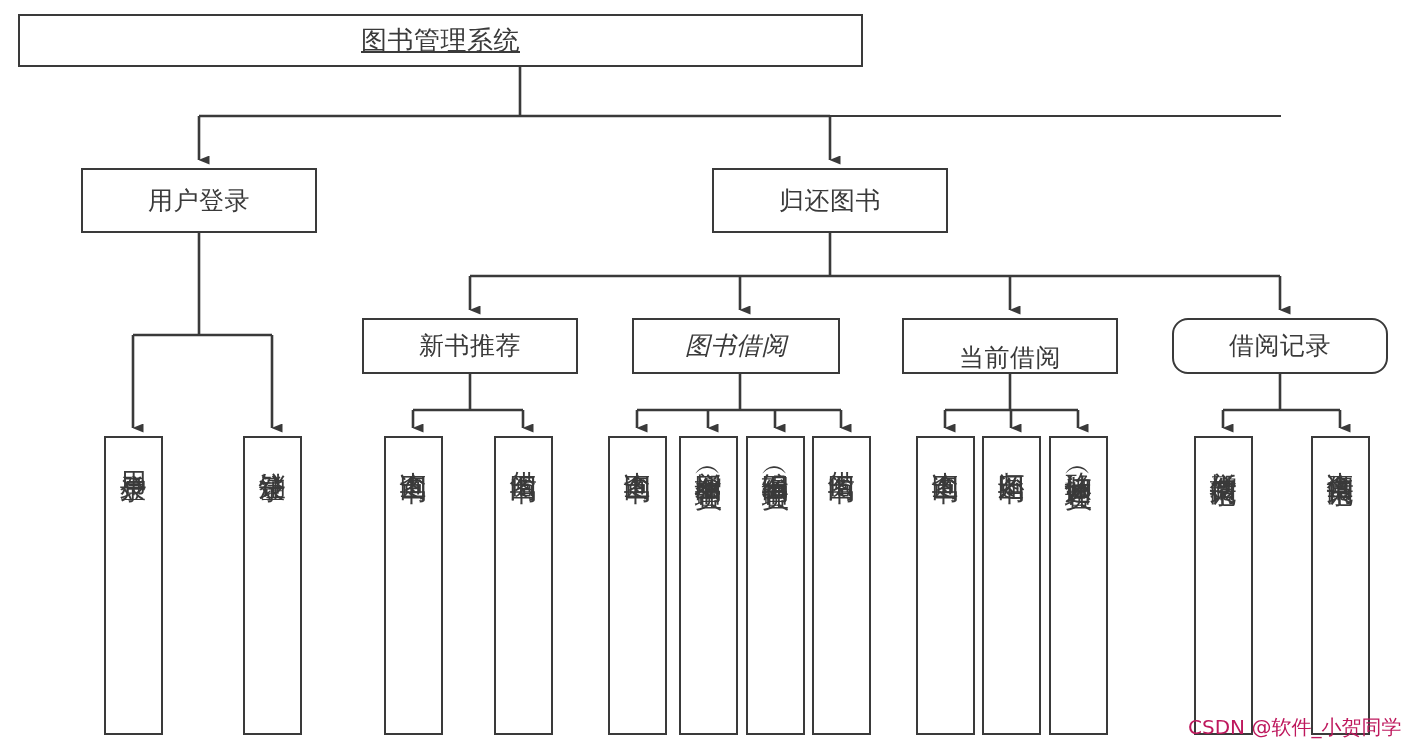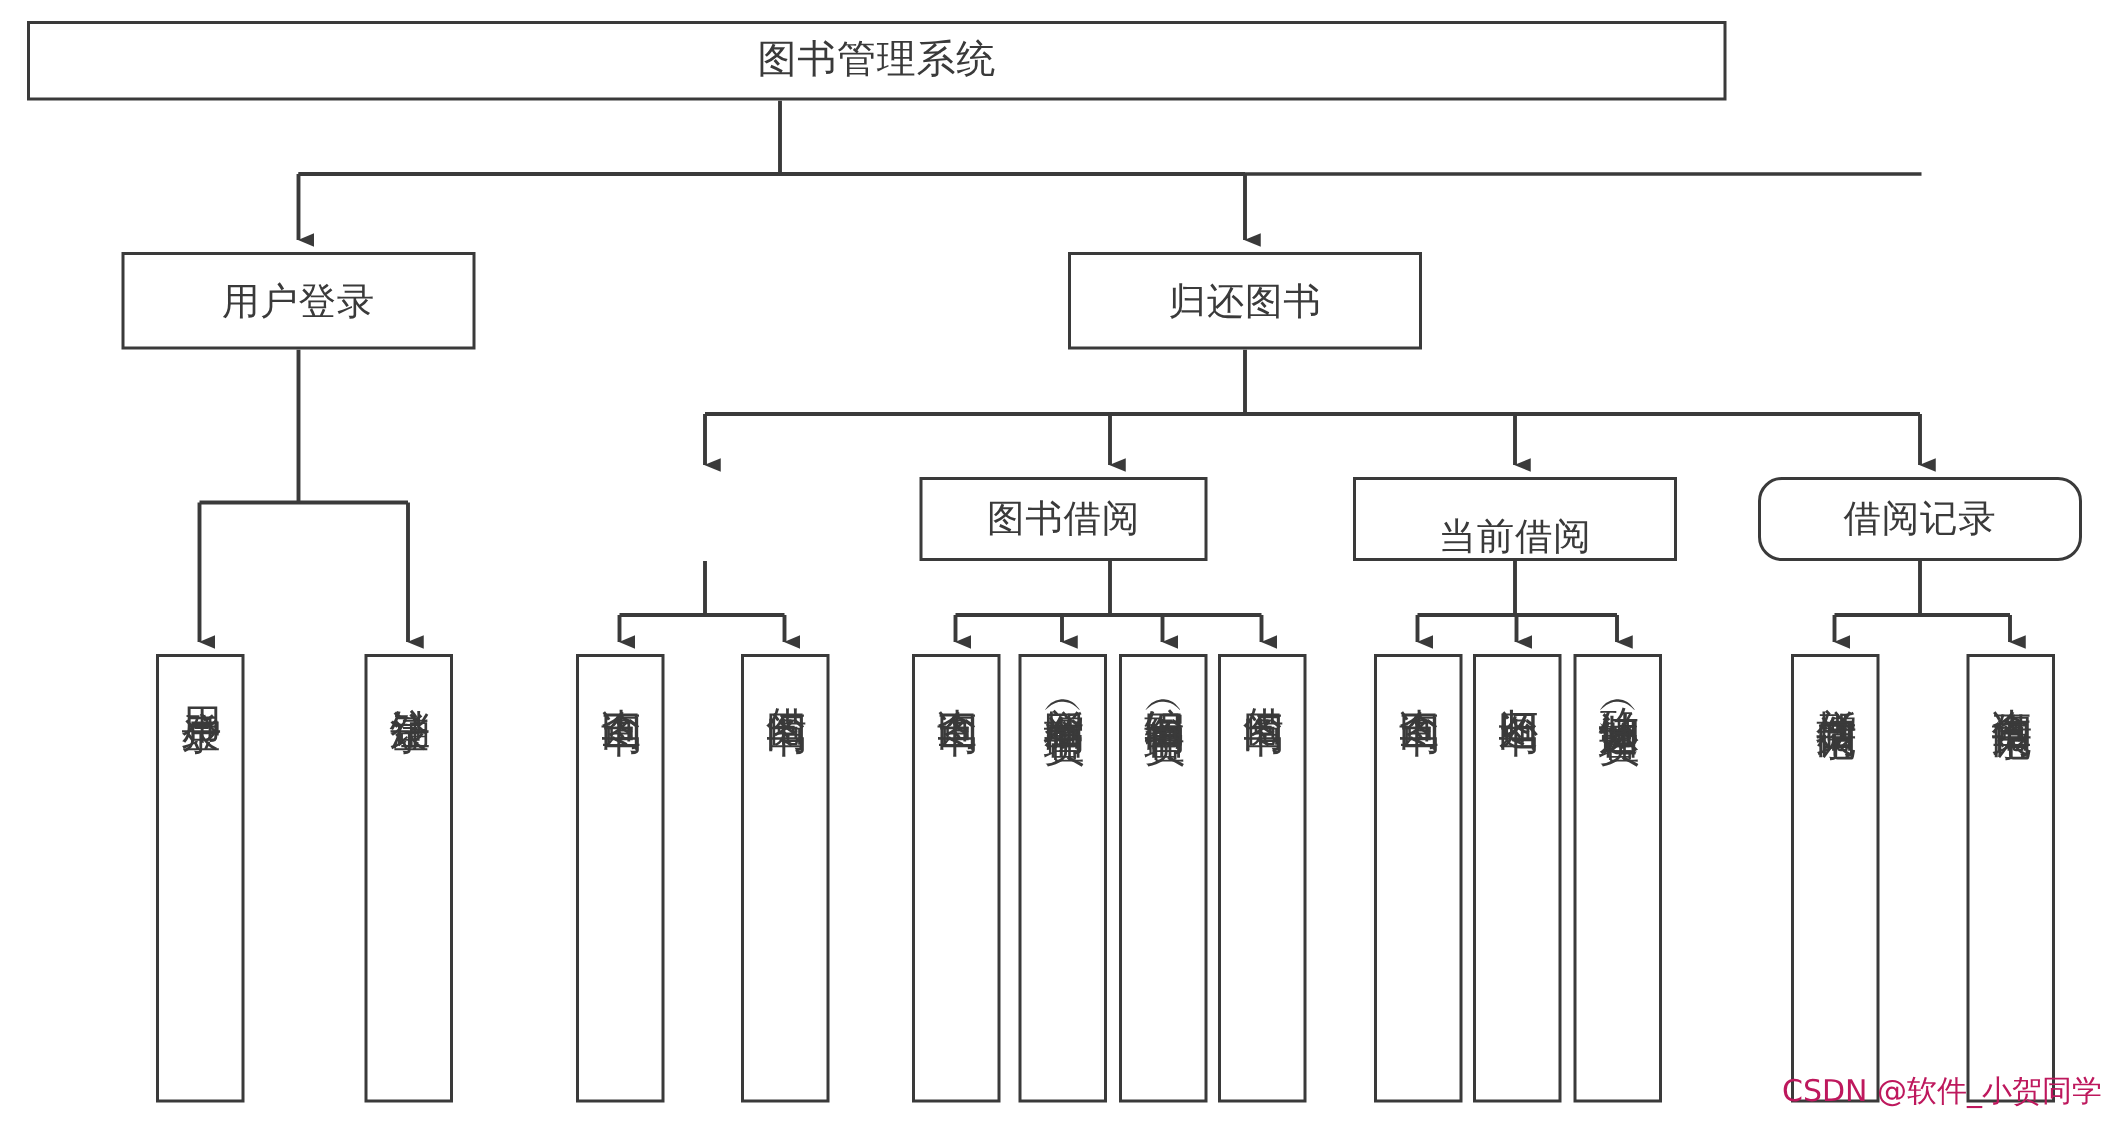--- a/index.html
+++ b/index.html
@@ -98,32 +98,35 @@
       <path d="M1011,410 L1011,428" marker-end="url(#arrow)"></path>
       <path d="M1078,410 L1078,428" marker-end="url(#arrow)"></path>
 
       <path d="M1280,374 L1280,410"></path>
       <path d="M1223,410 L1340,410"></path>
       <path d="M1223,410 L1223,428" marker-end="url(#arrow)"></path>
       <path d="M1340,410 L1340,428" marker-end="url(#arrow)"></path>
     </g>
   </svg>
 
-  <div class="node root horiz" style="left:18px;top:14px;width:1133px;height:53px;">
+  <div class="node root horiz" style="left:18px;top:14px;width:845px;height:53px;text-decoration:underline;">
     <span class="label">图书管理系统</span>
   </div>
 
   <div class="node horiz" style="left:81px;top:168px;width:236px;height:65px;">
     <span class="label">用户登录</span>
   </div>
   <div class="node horiz" style="left:712px;top:168px;width:236px;height:65px;">
     <span class="label">归还图书</span>
   </div>
 
-  <div class="node horiz" style="left:613px;top:318px;width:192px;height:56px;">
+  <div class="node horiz" style="left:362px;top:318px;width:216px;height:56px;">
+    <span class="label">新书推荐</span>
+  </div>
+  <div class="node horiz" style="left:632px;top:318px;width:208px;height:56px;font-style:italic;">
     <span class="label">图书借阅</span>
   </div>
   <div class="node horiz" style="left:902px;top:318px;width:216px;height:56px;align-items:flex-end;">
     <span class="label">当前借阅</span>
   </div>
   <div class="node horiz" style="left:1172px;top:318px;width:216px;height:56px;border-radius:16px;">
     <span class="label">借阅记录</span>
   </div>
 
   <div class="node vert" style="left:104px;top:436px;width:59px;height:299px;">

